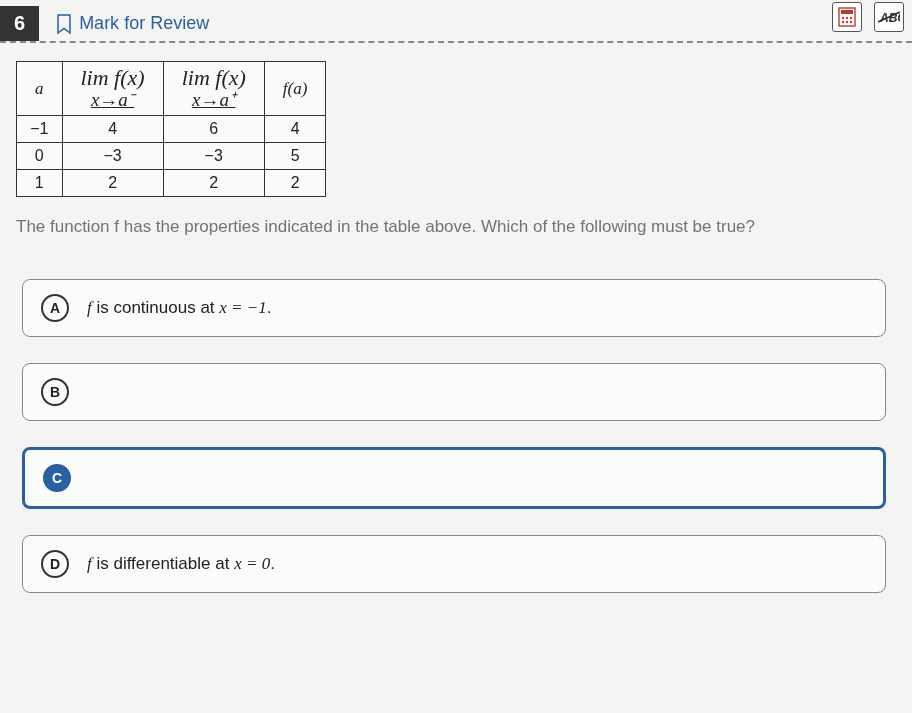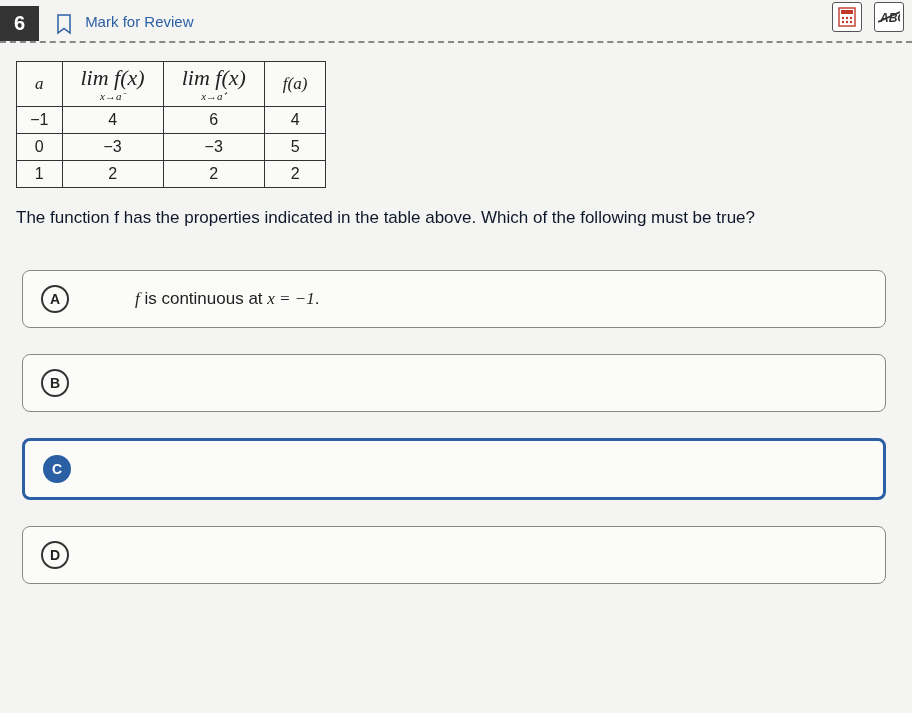--- a/index.html
+++ b/index.html
@@ -21,23 +21,23 @@
     .qnum {
       background: #333;
       color: #fff;
       font-weight: bold;
       font-size: 20px;
       padding: 6px 14px;
       margin-right: 12px;
     }
     .bookmark-btn {
       display: flex;
-      gap: 12px;
+      gap: 6px;
       color: #2b5fa3;
-      font-size: 15px;
+      font-size: 18px;
       cursor: pointer;
       background: none;
       border: none;
       padding: 4px;
     }
     .bookmark-svg { width:18px; height:22px; }
     .tool-icons {
       position:absolute;
       right:8px;
       top:2px;
@@ -66,24 +66,24 @@
     }
     table.data th {
       font-weight: normal;
       font-style: italic;
       font-family: 'Times New Roman', serif;
       font-size: 17px;
       padding: 4px 18px;
     }
     .lim-cell { padding: 2px 18px; line-height:1.1; }
     .lim-top { font-family:'Times New Roman',serif; font-size:22px; }
-    .lim-bot { font-family:'Times New Roman',serif; font-size:11px; }
+    .lim-bot { font-family:'Times New Roman',serif; font-size:19px;text-decoration:underline; }
     .question-text {
       font-size: 17px;
-      color:#0f172a;
+      color:#737373;
       margin-bottom: 40px;
       line-height:1.4;
     }
     .options { display:flex; flex-direction:column; gap:26px; padding: 0 6px;}
     .option {
       border: 1px solid #888;
       border-radius: 8px;
       padding: 14px 18px;
       display:flex;
       align-items:center;
@@ -104,21 +104,20 @@
       flex-shrink:0;
     }
     .option.selected .letter {
       background:#2b5fa3;
       color:#fff;
       border-color:#2b5fa3;
     }
     .opt-text {
       font-size:17px;
       font-family: Arial, sans-serif;
-      margin-left: 48px;
     }
     .opt-text .fvar { font-style:italic; font-family:'Times New Roman',serif; }
     .opt-text .mvar { font-style:italic; font-family:'Times New Roman',serif; }
   </style>
 </head>
 <body>
 
 <div class="top-bar">
   <div class="qnum">6</div>
   <button class="bookmark-btn">
@@ -202,16 +201,19 @@
     <div class="option">
       <div class="letter">B</div>
     </div>
 
     <div class="option selected">
       <div class="letter">C</div>
     </div>
 
     <div class="option">
       <div class="letter">D</div>
+      <div class="opt-text">
+        <span class="fvar">f</span><span> is differentiable at </span><span class="mvar">x = 0</span><span>.</span>
+      </div>
     </div>
 
   </div>
 </div>
 
 </body></html>

